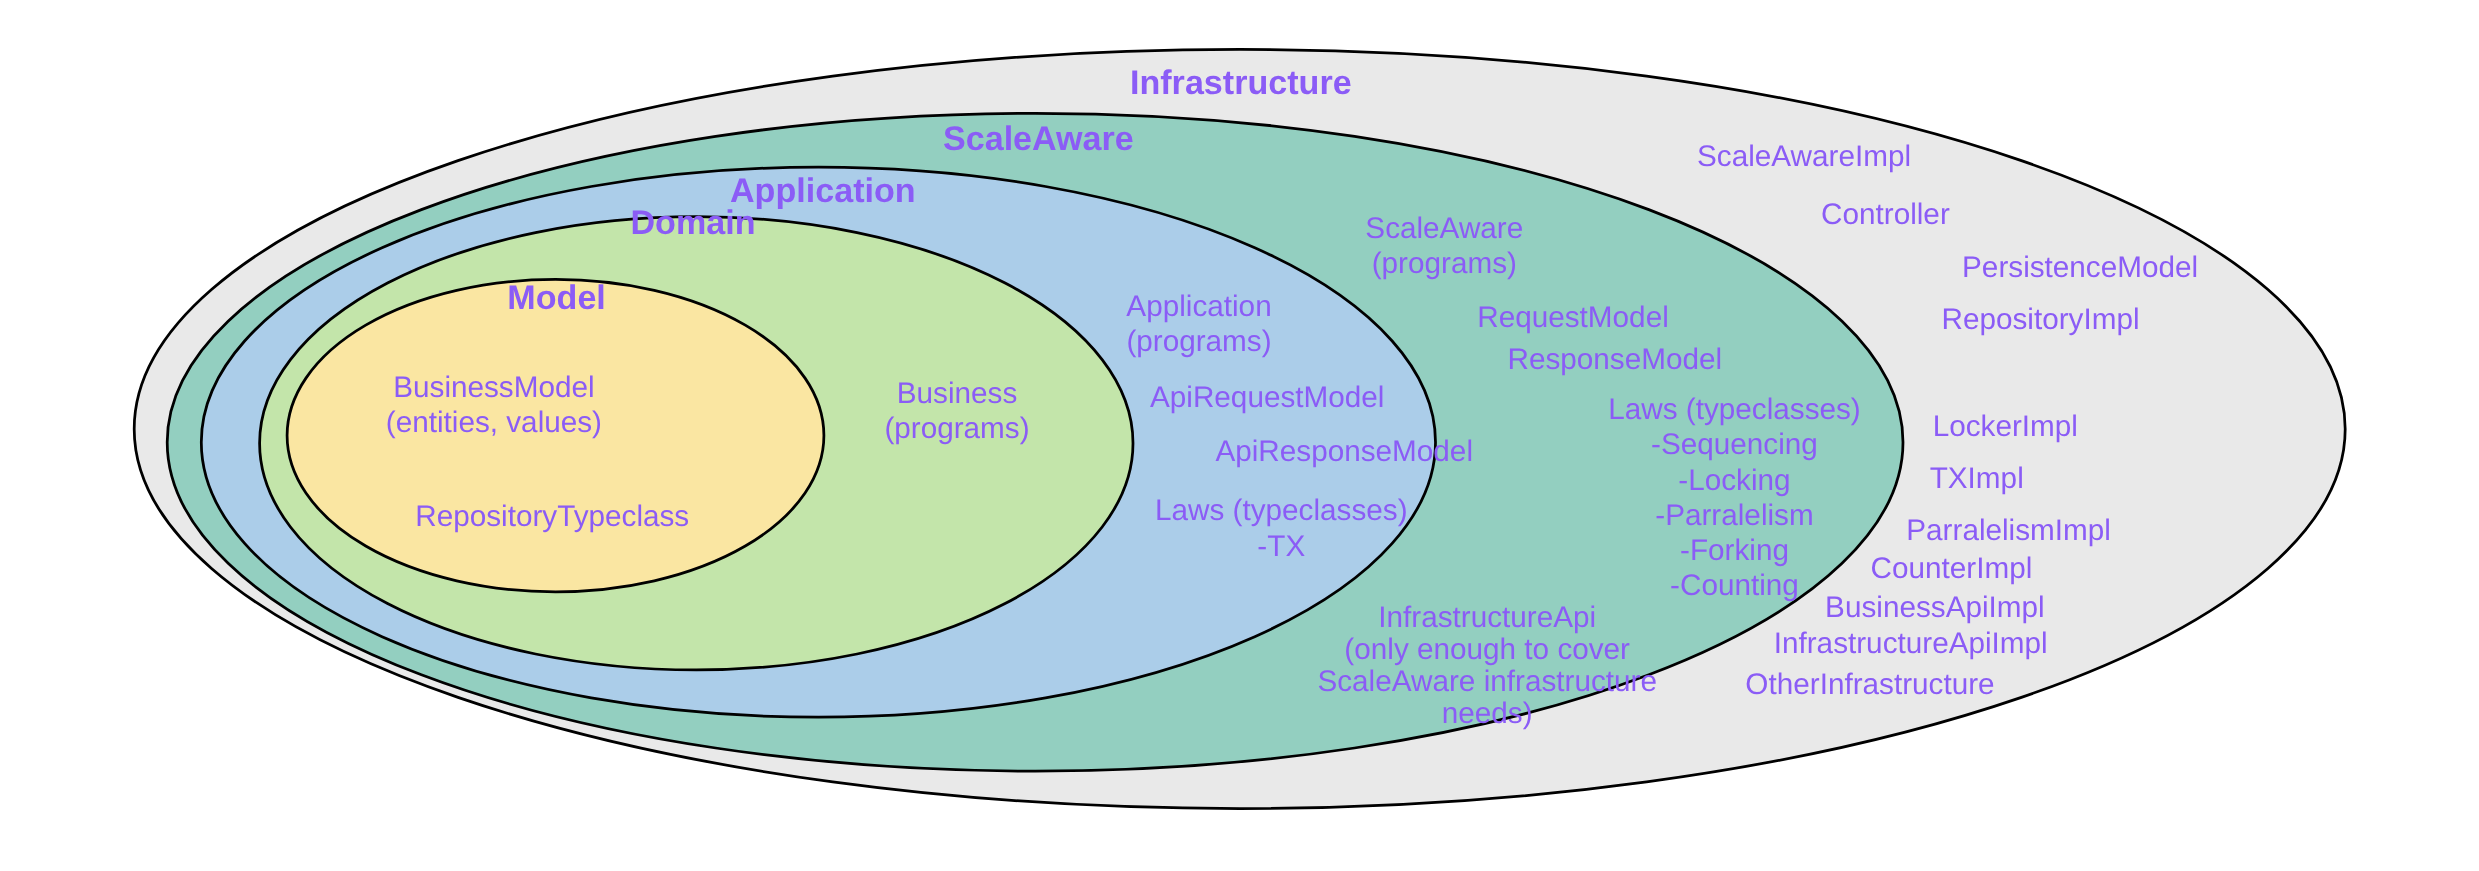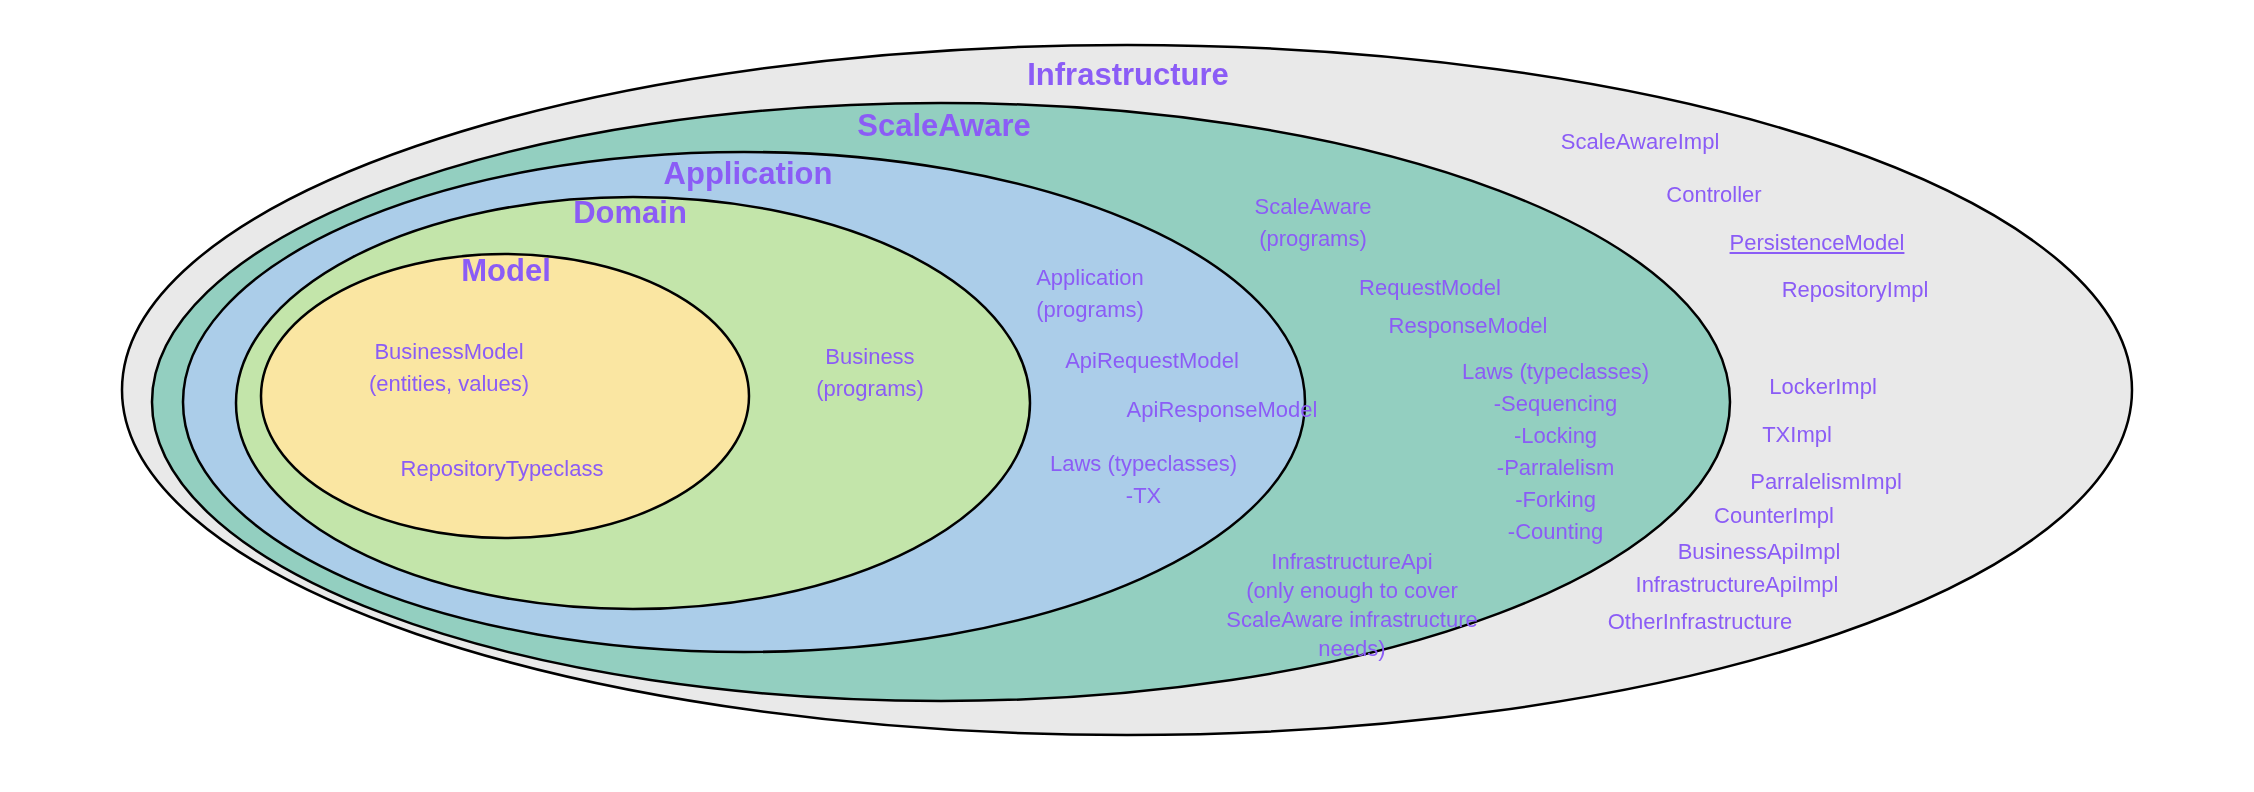--- a/index.html
+++ b/index.html
@@ -8,21 +8,21 @@
     width:2254px;height:792px;
     background:#ffffff;
     font-family:"Liberation Sans","DejaVu Sans",sans-serif;
     color:#8b5cf6;
     overflow:hidden;
   }
   .rings-svg{position:absolute;left:0;top:0;width:2254px;height:792px;}
   .rings-svg ellipse{stroke:#000;stroke-width:2.5;}
   .lbl{
     position:absolute;
-    font-size:22px;
+    font-size:27px;
     line-height:32px;
     text-align:center;
     white-space:pre-line;
     transform:translate(-50%,-50%);
   }
   .ttl{
     position:absolute;
     font-weight:bold;
     font-size:31px;
     white-space:nowrap;
@@ -43,21 +43,21 @@
     <ellipse cx="1127" cy="390" rx="1005" ry="345" fill="#e9e9e9"></ellipse>
     <ellipse cx="941" cy="402" rx="789" ry="299" fill="#93cfc0"></ellipse>
     <ellipse cx="744" cy="402" rx="561" ry="250" fill="#abcde9"></ellipse>
     <ellipse cx="633" cy="403" rx="397" ry="206" fill="#c3e5aa"></ellipse>
     <ellipse cx="505" cy="396" rx="244" ry="142" fill="#fae6a2"></ellipse>
   </svg>
 
   <div class="ttl" style="left:1128px;top:75px;">Infrastructure</div>
   <div class="ttl" style="left:944px;top:126px;">ScaleAware</div>
   <div class="ttl" style="left:748px;top:174px;">Application</div>
-  <div class="ttl" style="left:630px;top:213px;">Domain</div>
+  <div class="ttl" style="left:630px;top:203px;">Domain</div>
   <div class="ttl" style="left:506px;top:271px;">Model</div>
 
   <div class="lbl" style="left:449px;top:368px;">BusinessModel
 (entities, values)</div>
   <div class="lbl" style="left:502px;top:432px;margin-top:37px;">RepositoryTypeclass</div>
 
   <div class="lbl" style="left:870px;top:373px;">Business
 (programs)</div>
 
   <div class="lbl" style="left:1090px;top:294px;">Application
@@ -77,21 +77,21 @@
 -Parralelism
 -Forking
 -Counting</div>
   <div class="lbl lh29" style="left:1352px;top:585px;">InfrastructureApi
 (only enough to cover
 ScaleAware infrastructure
 needs)</div>
 
   <div class="lbl" style="left:1640px;top:142px;">ScaleAwareImpl</div>
   <div class="lbl" style="left:1714px;top:195px;">Controller</div>
-  <div class="lbl" style="left:1817px;top:243px;text-decoration:underline;">PersistenceModel</div>
+  <div class="lbl" style="left:1891px;top:243px;">PersistenceModel</div>
   <div class="lbl" style="left:1855px;top:290px;">RepositoryImpl</div>
   <div class="lbl" style="left:1823px;top:387px;">LockerImpl</div>
   <div class="lbl" style="left:1797px;top:435px;text-align:right;">TXImpl</div>
   <div class="lbl" style="left:1826px;top:482px;">ParralelismImpl</div>
   <div class="lbl" style="left:1774px;top:516px;">CounterImpl</div>
   <div class="lbl" style="left:1759px;top:552px;">BusinessApiImpl</div>
   <div class="lbl" style="left:1700px;top:622px;">OtherInfrastructure</div>
   <div class="lbl" style="left:1737px;top:585px;">InfrastructureApiImpl</div>
 
 </div>

